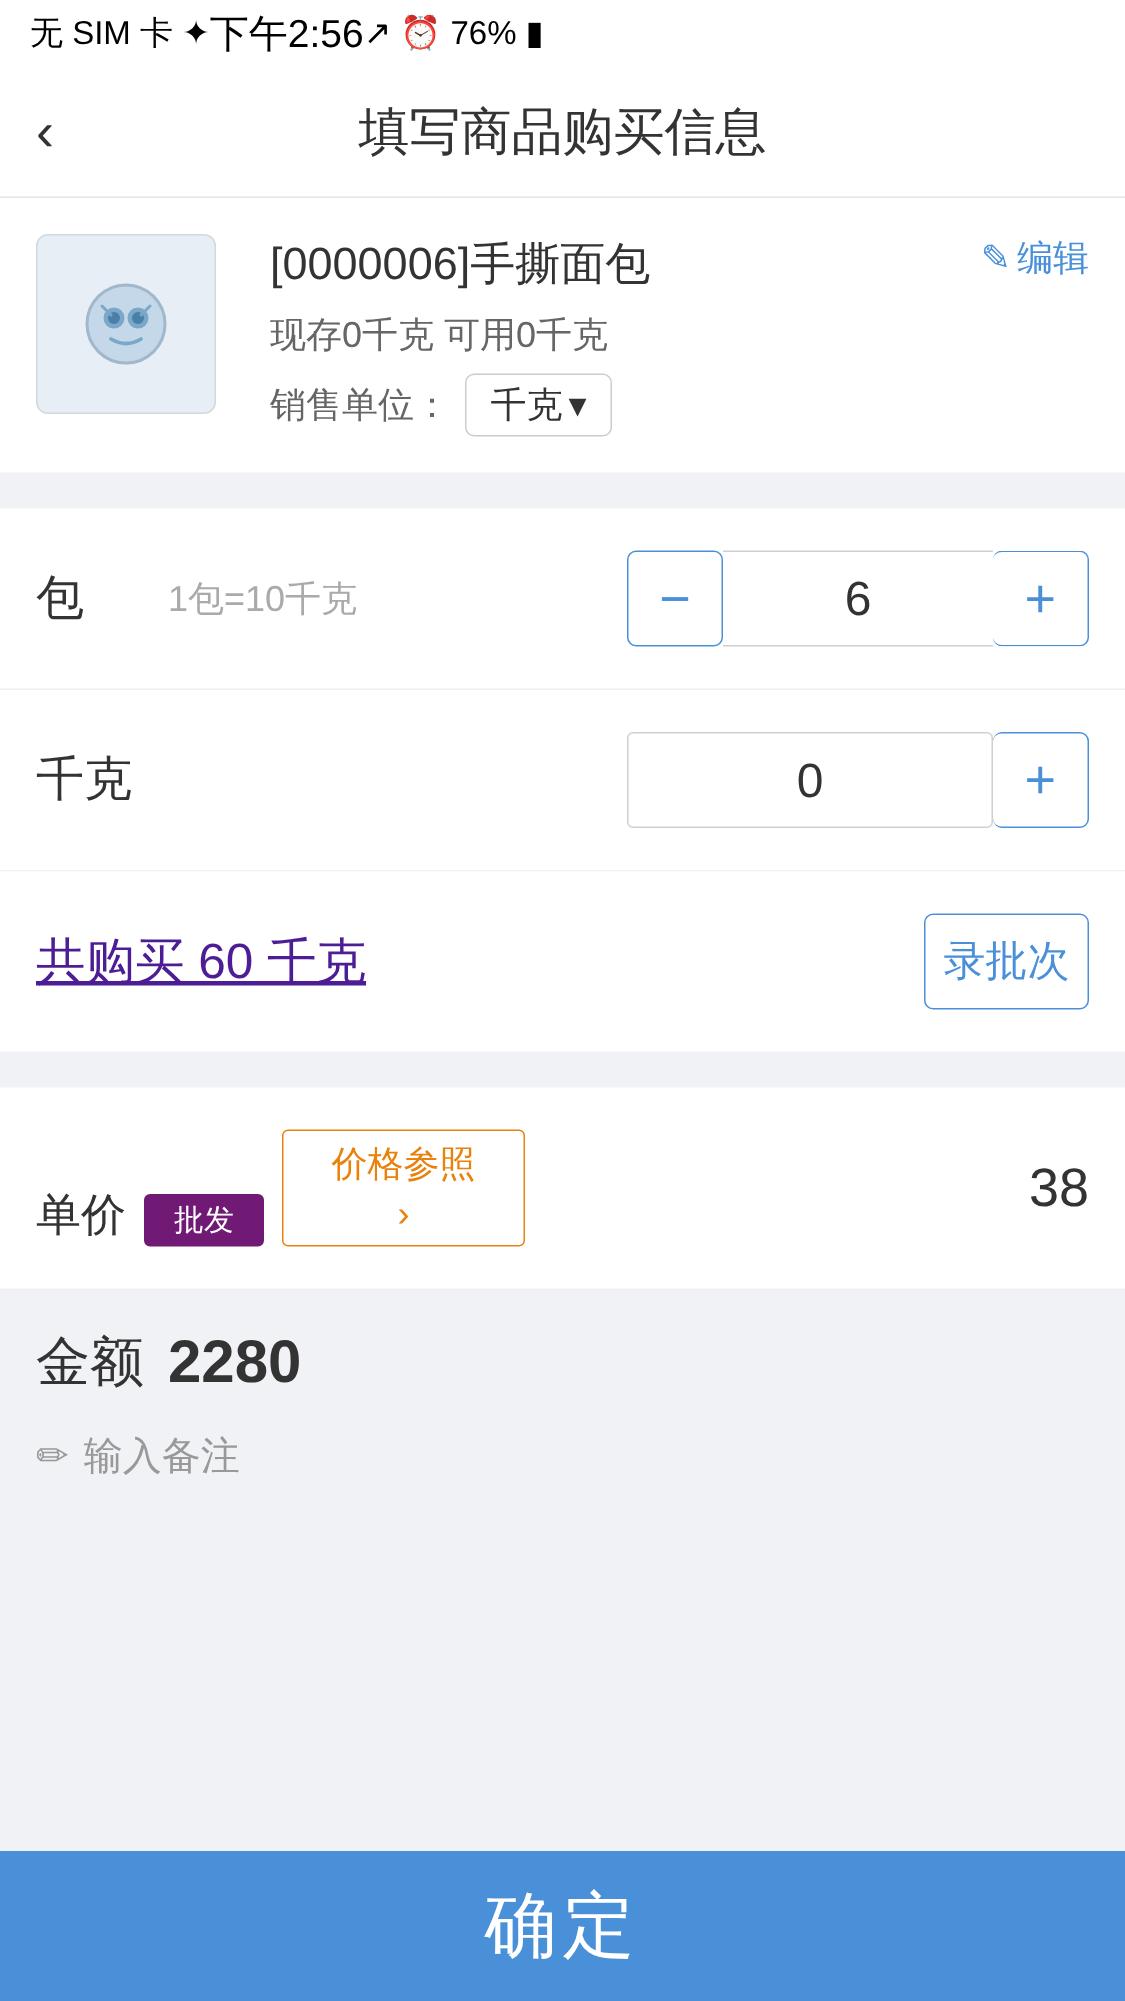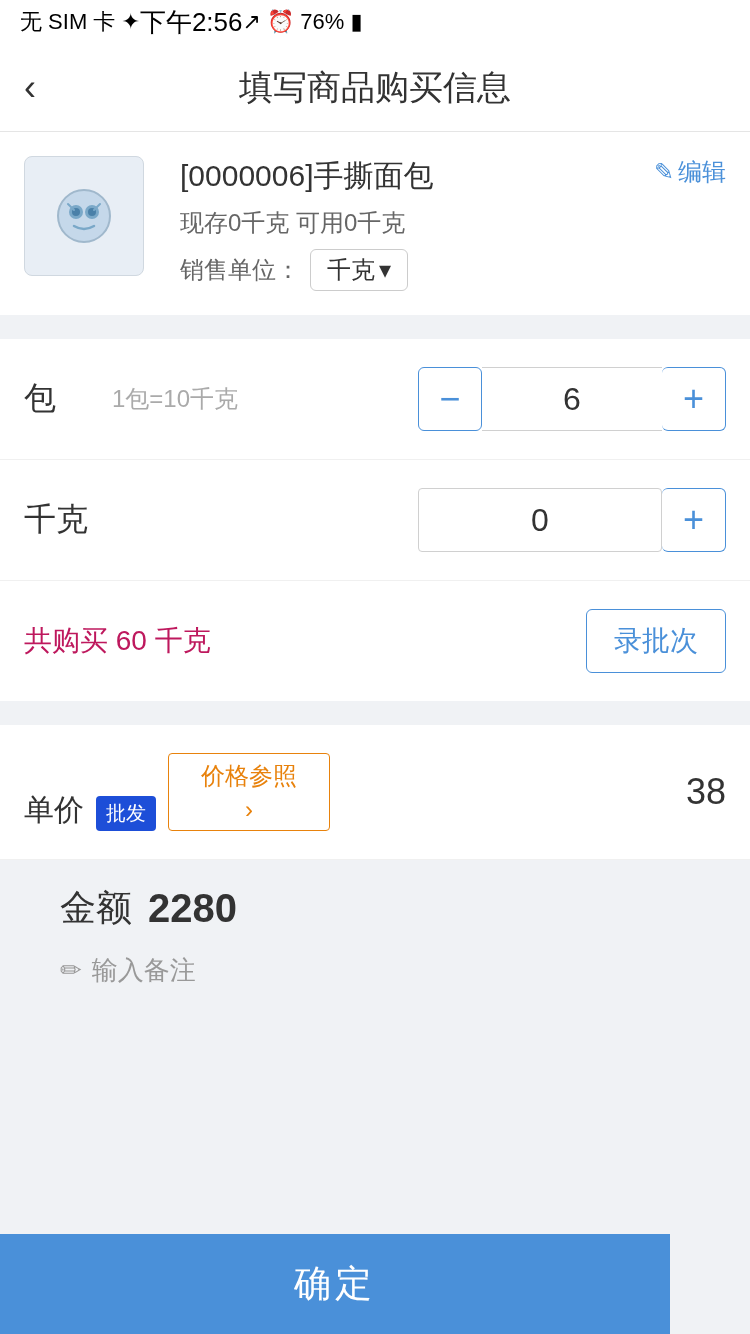--- a/index.html
+++ b/index.html
@@ -220,29 +220,30 @@
     
     .total-row {
       background: #fff;
       display: flex;
       align-items: center;
       justify-content: space-between;
       padding: 28px 24px;
       border-bottom: 8px solid #f0f2f5;
     }
     .total-text {
-      font-size: 28px;
-      color: #be185d;
+      font-size: 33px;
+      color: #4c1d95;
+      text-decoration: underline;
     }
     .record-batch-btn {
       border: 1px solid #4a90d9;
       color: #4a90d9;
       background: #fff;
       font-size: 28px;
-      padding: 12px 27px;
+      padding: 12px 12px;
       border-radius: 6px;
       cursor: pointer;
     }
 
     
     .price-section {
       background: #fff;
       padding: 28px 24px;
       display: flex;
       align-items: center;
@@ -252,24 +253,24 @@
     .price-left {
       display: flex;
       align-items: flex-end;
       gap: 12px;
     }
     .price-label {
       font-size: 30px;
       color: #333;
     }
     .batch-tag {
-      background: #1d4ed8;
+      background: #701a75;
       color: #fff;
       font-size: 20px;
-      padding: 4px 10px;
+      padding: 4px 20px;
       border-radius: 4px;
       font-family: Liberation Serif, serif;
     }
     .price-ref-btn {
       border: 1.5px solid #e8820c;
       color: #e8820c;
       background: #fff;
       font-size: 24px;
       padding: 6px 32px;
       border-radius: 4px;
@@ -282,21 +283,20 @@
     .price-value {
       font-size: 36px;
       color: #333;
       font-weight: 500;
     }
 
     
     .amount-section {
       background: #f0f2f5;
       padding: 24px 24px 0;
-      margin-left: 36px;
     }
     .amount-row {
       display: flex;
       align-items: center;
       gap: 16px;
       font-size: 36px;
       color: #333;
       margin-bottom: 20px;
     }
     .amount-label { font-weight: 400; }
@@ -314,25 +314,25 @@
     .empty-area {
       background: #f0f2f5;
       height: 360px;
     }
 
     
     .confirm-btn {
       position: fixed;
       bottom: 0;
       left: 0;
-      width: 670px;
+      width: 750px;
       height: 100px;
       background: #4a90d9;
       color: #fff;
-      font-size: 37px;
+      font-size: 48px;
       display: flex;
       align-items: center;
       justify-content: center;
       cursor: pointer;
       letter-spacing: 4px;
     }
 
     
     .section-divider {
       height: 16px;

